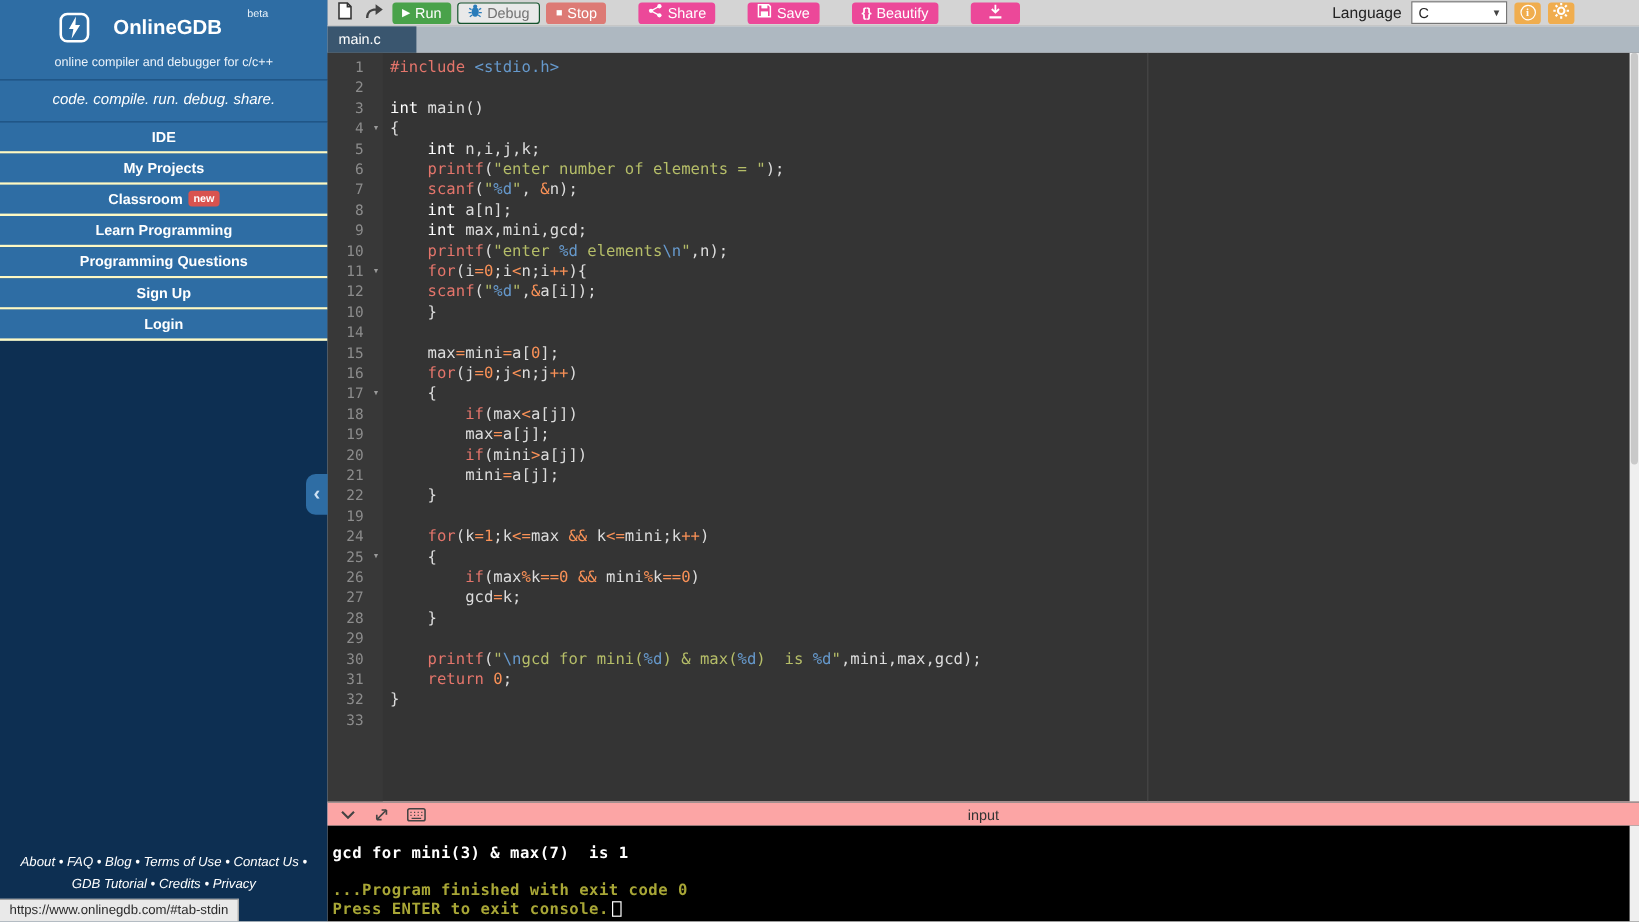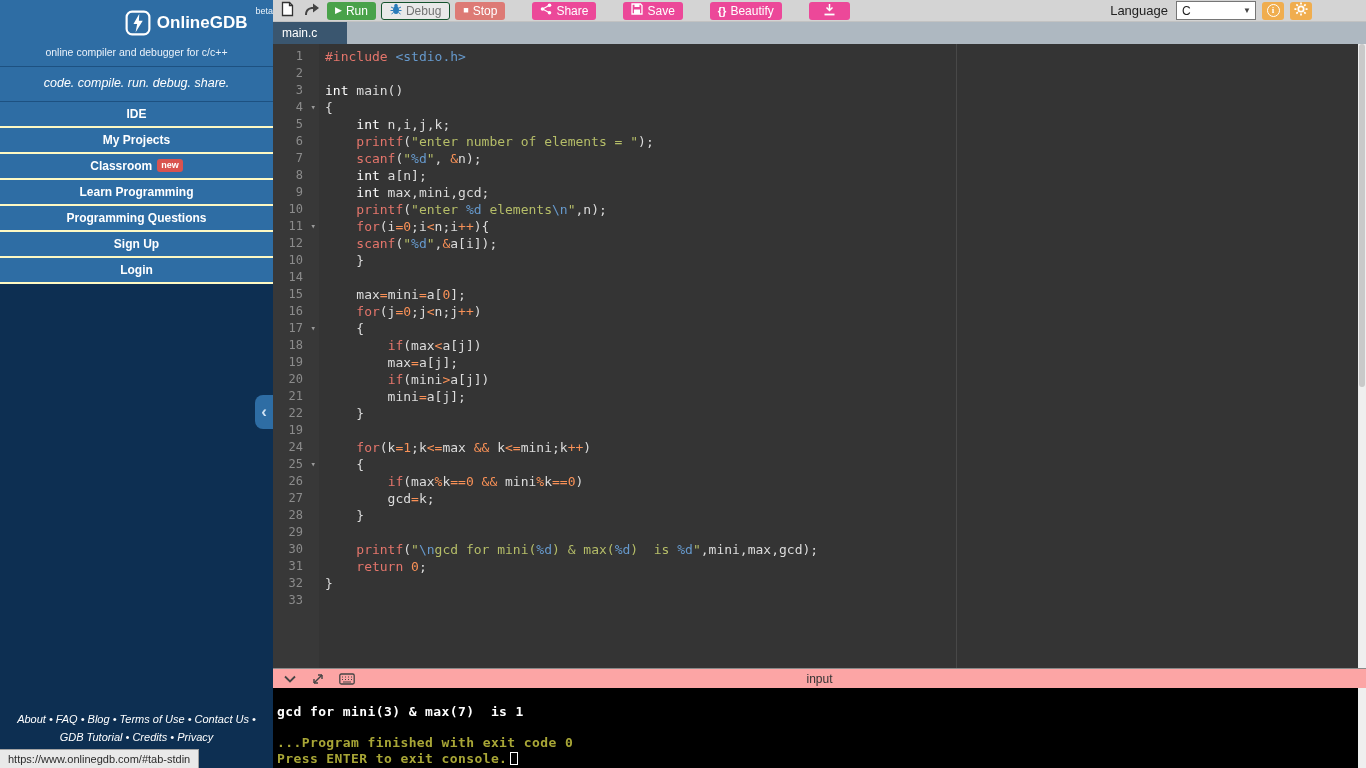--- a/index.html
+++ b/index.html
@@ -2,21 +2,21 @@
 <html><head>
 <meta charset="utf-8">
 <style>
   * { margin:0; padding:0; box-sizing:border-box; }
   html,body { width:1366px; height:768px; overflow:hidden; background:#fff; font-family:"Liberation Sans", sans-serif; }
   .app { position:relative; width:1366px; height:768px; }
 
   
   .sidebar { position:absolute; left:0; top:0; width:273px; height:768px; background:#0d2f52; }
   .sidebar-header { background:#2e6da4; padding-top:8px; border-bottom:1px solid #1d5181; }
-  .logo-row { display:flex; align-items:flex-start; justify-content:flex-end; gap:6px; height:38px; }
+  .logo-row { display:flex; align-items:flex-start; justify-content:center; gap:19px; height:38px; }
   .logo-icon svg { display:block; margin-top:2px; }
   .logo-text { color:#fff; font-size:17px; font-weight:bold; line-height:30px; }
   .logo-beta { color:#e9f2fa; font-size:9px; position:relative; top:-2px; margin-left:2px; }
   .logo-sub { text-align:center; color:#eaf2fa; font-size:10.5px; padding:0 4px 8px; }
   .tagline { background:#2e6da4; color:#fff; font-style:italic; font-size:12.5px; text-align:center; padding:9px 0 11px; border-bottom:1px solid #1d5181; }
   .menu-item { height:26px; line-height:25px; text-align:center; background:#2e6da4; border-bottom:2px solid #fef9c3; color:#fff; font-size:12px; font-weight:bold; cursor:pointer; }
   .badge { display:inline-block; background:#d9534f; color:#fff; font-size:9px; font-weight:bold; padding:1px 4px 2px; border-radius:3px; margin-left:5px; vertical-align:2px; line-height:normal; }
   .sidebar-footer { position:absolute; bottom:22px; left:0; width:273px; text-align:center; color:#fff; font-size:11px; line-height:18px; }
   .footer-line { cursor:pointer;font-style:italic; }
   .collapse-tab { position:absolute; left:255px; top:395px; width:18px; height:34px; background:#2e6da4; border-radius:8px 0 0 8px; display:flex; align-items:center; justify-content:center; color:#cfe2f3; font-size:17px; font-weight:bold; cursor:pointer; z-index:5; }

